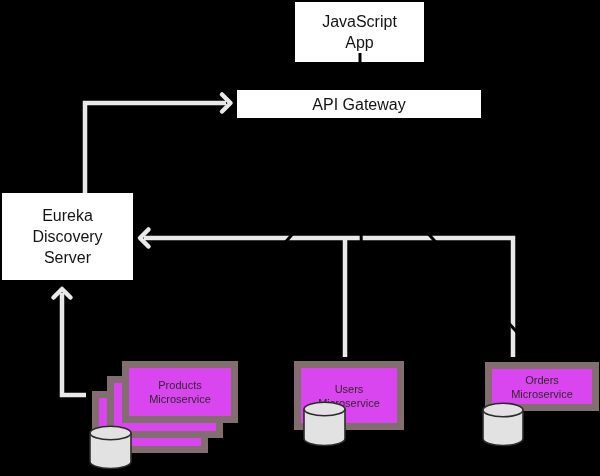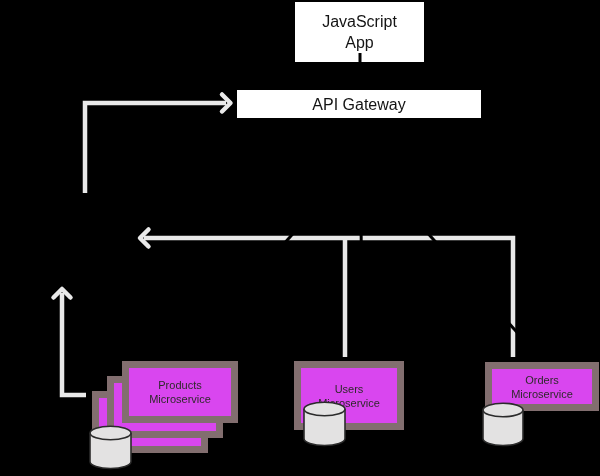--- a/index.html
+++ b/index.html
@@ -29,20 +29,25 @@
   <div class="wbox" style="left:295px;top:2px;width:129px;height:60px">
     <span>JavaScript
 App</span>
   </div>
 
   <div class="wbox" style="left:237px;top:90px;width:244px;height:28px">
     <span>API Gateway</span>
   </div>
 
 
+  <div class="wbox" style="left:2px;top:193px;width:131px;height:87px">
+    <span>Eureka
+Discovery
+Server</span>
+  </div>
 
   <div class="svc" style="left:92px;top:391px;width:116px;height:62px">
     <div class="svc-inner"></div>
   </div>
   <div class="svc" style="left:107px;top:376px;width:116px;height:62px">
     <div class="svc-inner"></div>
   </div>
   <div class="svc" style="left:122px;top:361px;width:116px;height:62px">
     <div class="svc-inner">Products
 Microservice</div>

